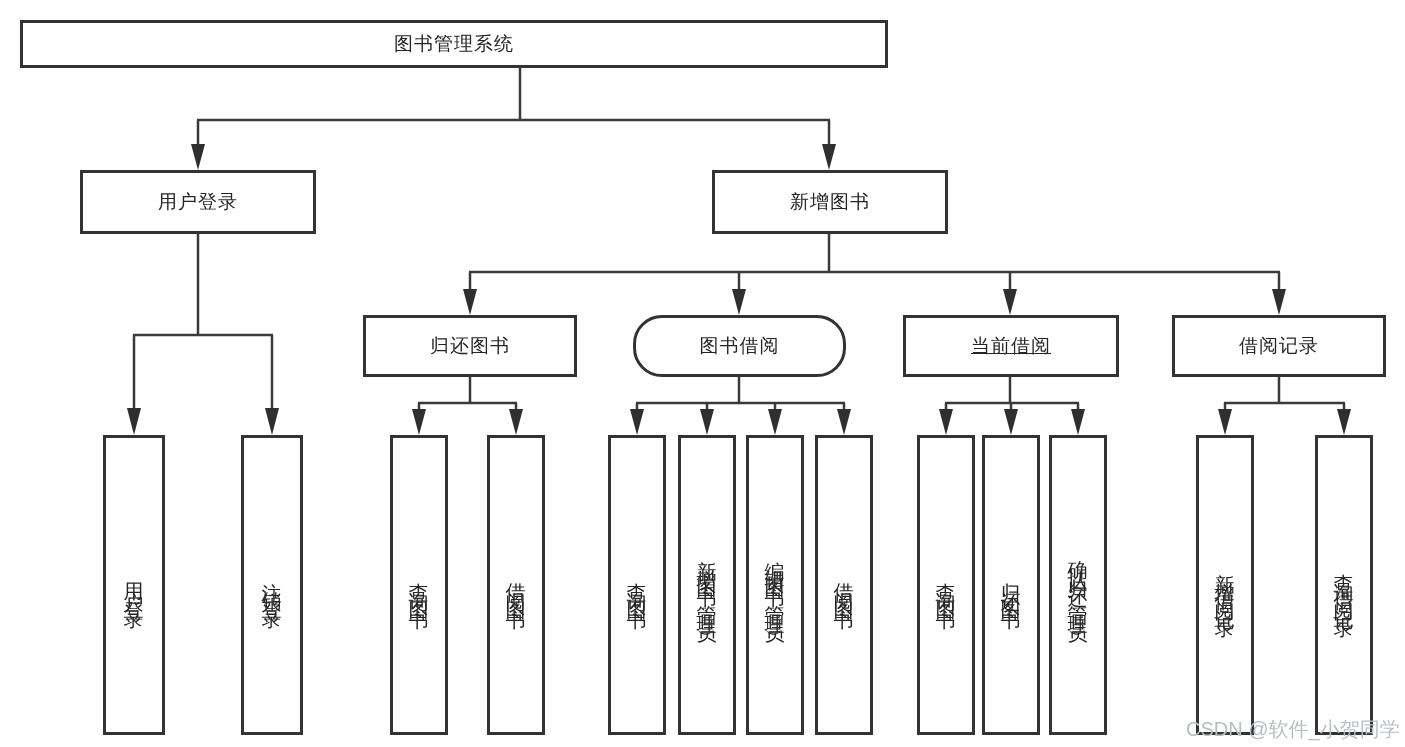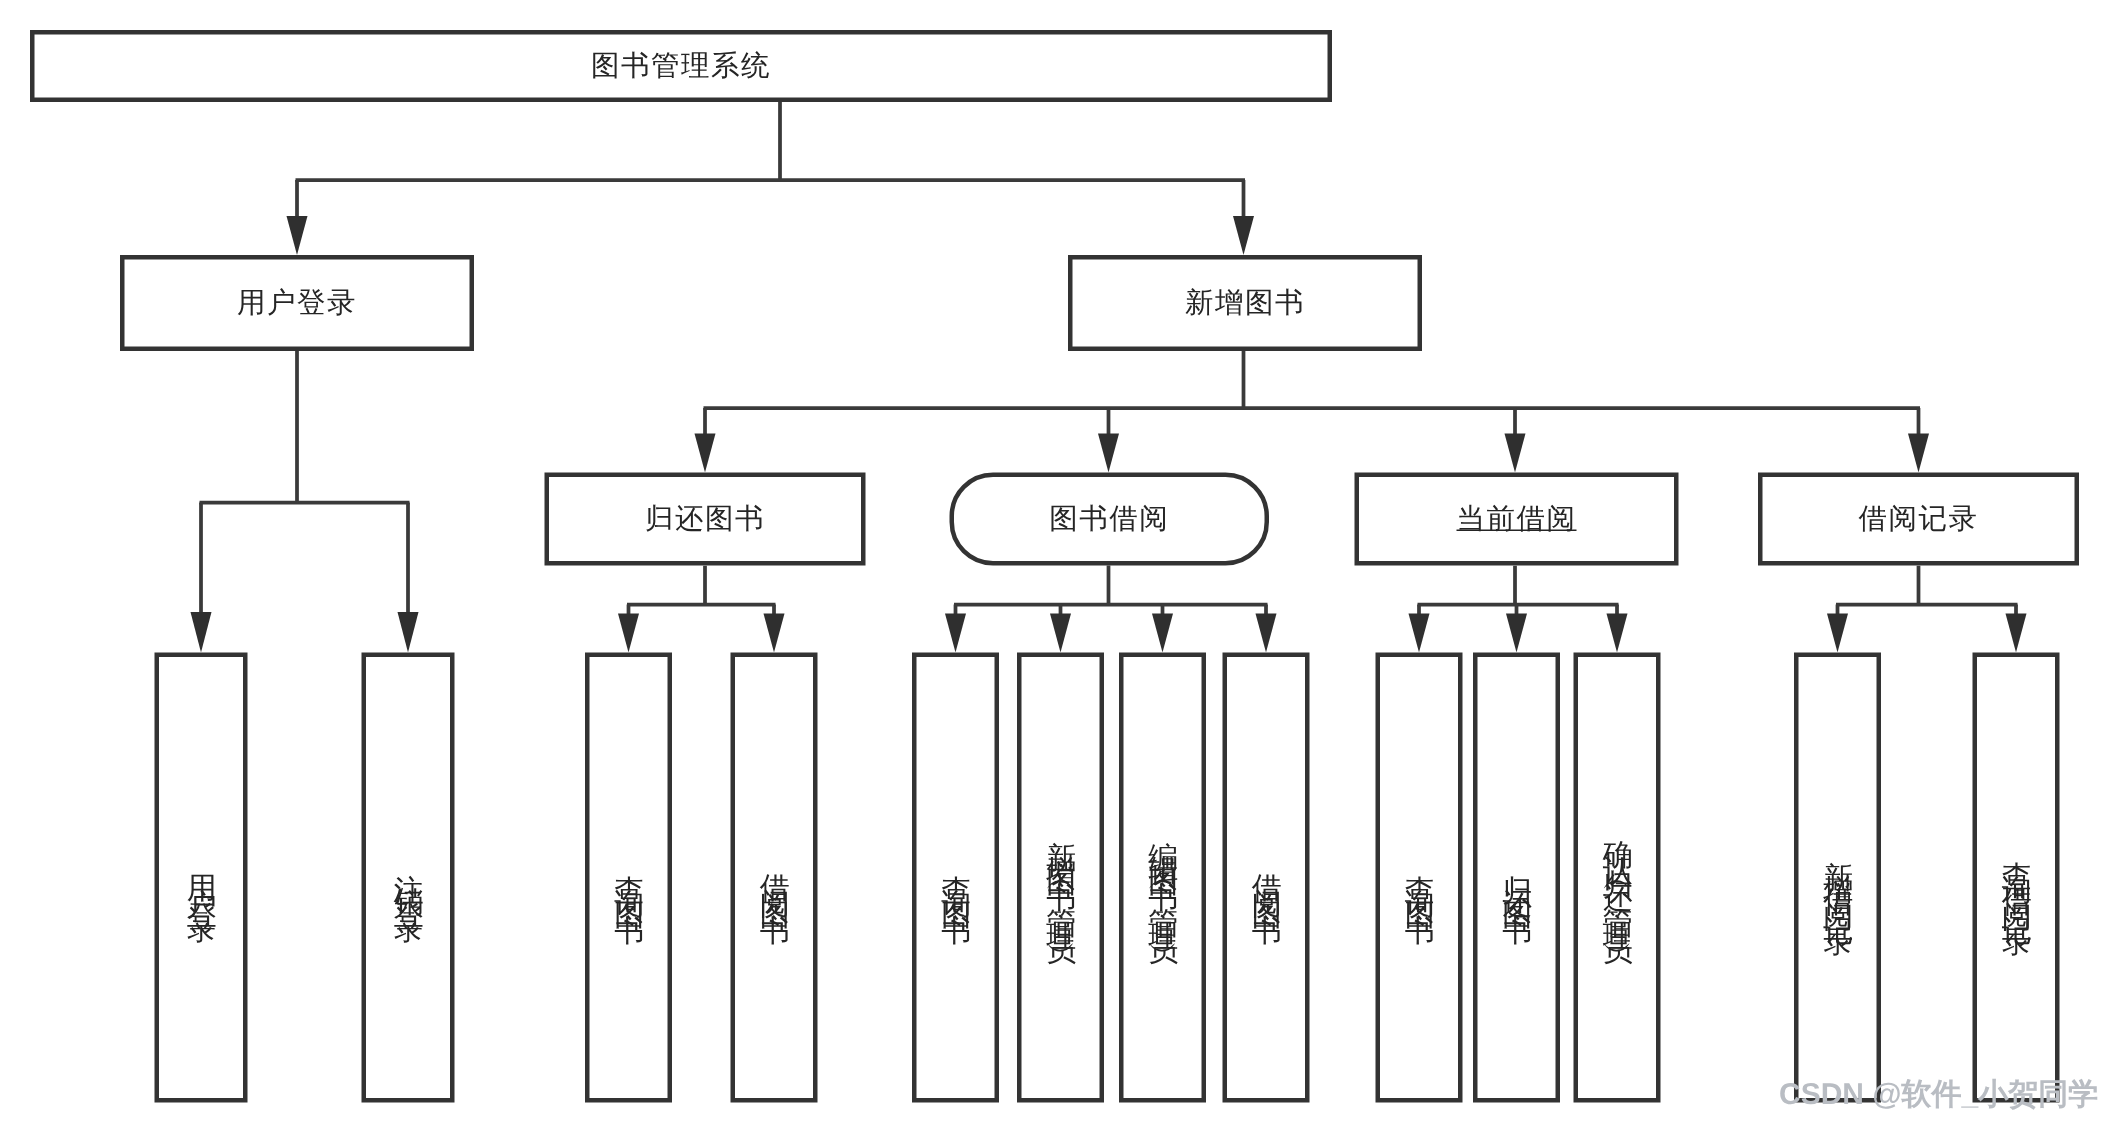--- a/index.html
+++ b/index.html
@@ -47,21 +47,20 @@
     white-space: nowrap;
   }
   .watermark {
     position: absolute;
     left: 1186px;
     top: 716px;
     z-index: 3;
     font-size: 20px;
     color: #b9bdc3;
     white-space: nowrap;
-    font-weight: bold;
   }
   
   .n-root       { left: 20px;   top: 20px;  width: 868px; height: 48px; }
   .n-userlogin  { left: 80px;   top: 170px; width: 236px;  height: 64px; }
   .n-bookmgmt   { left: 712px;  top: 170px; width: 236px;  height: 64px; }
   .n-newbook    { left: 363px;  top: 315px; width: 214px;  height: 62px; }
   .n-bookborrow { left: 633px;  top: 315px; width: 213px;  height: 62px; border-radius: 29px; }
   .n-curborrow  { left: 903px;  top: 315px; width: 216px;  height: 62px; text-decoration: underline; }
   .n-records    { left: 1172px; top: 315px; width: 214px;  height: 62px; text-align: right; }
   .leaf { top: 435px; height: 300px; }

